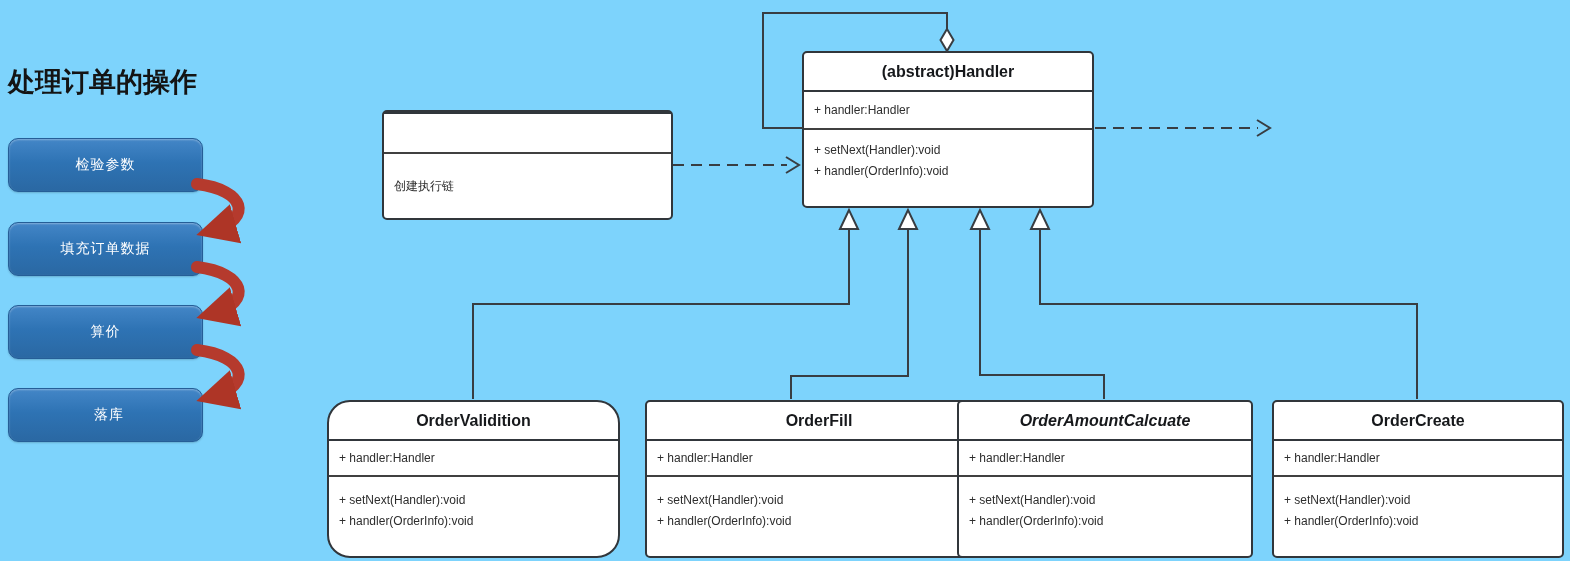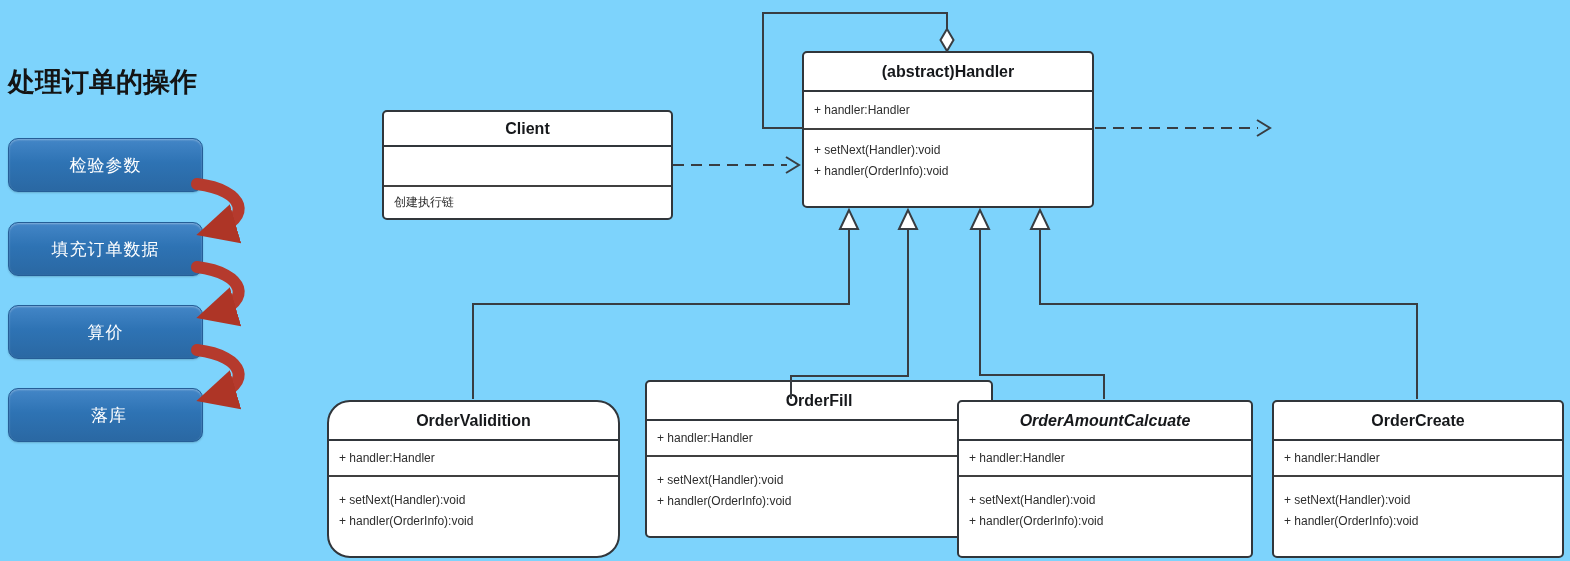--- a/index.html
+++ b/index.html
@@ -5,21 +5,21 @@
   html,body{margin:0;padding:0;background:#fff;}
   .canvas{position:relative;width:1570px;height:561px;background:#7dd3fc;
           font-family:"Liberation Sans",sans-serif;overflow:hidden;}
 
   
   .panel-title{position:absolute;left:8px;top:64px;width:240px;
                font-family:"DejaVu Serif","Liberation Serif",serif;
                font-weight:700;font-size:27px;line-height:36px;color:#141414;}
   .step{position:absolute;left:8px;width:195px;height:54px;box-sizing:border-box;
         border-radius:10px;display:flex;align-items:center;justify-content:center;
-        color:#fff;font-size:17px;letter-spacing:1px;
+        color:#fff;font-size:14px;letter-spacing:1px;
         background:linear-gradient(180deg,#4386c7 0%,#2e73b4 45%,#2a68a3 100%);
         border:1px solid #255e97;
         box-shadow:inset 0 1px 2px rgba(255,255,255,.35),0 1px 2px rgba(0,0,0,.18);}
   .step1{top:138px;} .step2{top:222px;} .step3{top:305px;} .step4{top:388px;padding-left:7px;}
 
   
   .uml-box{position:absolute;box-sizing:border-box;background:#fff;
            border:2px solid #31363b;border-radius:5px;
            display:flex;flex-direction:column;color:#2d2d2d;z-index:2;}
   .uml-title{flex:0 0 auto;display:flex;align-items:center;justify-content:center;
@@ -48,21 +48,20 @@
     <span>填充订单数据</span>
   </div>
   <div class="step step3">
     <span>算价</span>
   </div>
   <div class="step step4">
     <span>落库</span>
   </div>
 
   <div class="uml-box" style="left:382px;top:110px;width:291px;height:110px;">
-    <div class="uml-title" style="height:33px;">Client</div>
     <div class="uml-attrs" style="height:40px;"></div>
     <div class="uml-methods center-v">
       <div class="uml-line">创建执行链</div>
     </div>
   </div>
 
   <div class="uml-box" style="left:802px;top:51px;width:292px;height:157px;">
     <div class="uml-title" style="height:37px;border-radius:18px;">(abstract)Handler</div>
     <div class="uml-attrs" style="height:38px;">
       <div class="uml-line">+ handler:Handler</div>
@@ -78,21 +77,21 @@
     <div class="uml-title" style="height:37px;">OrderValidition</div>
     <div class="uml-attrs" style="height:36px;">
       <div class="uml-line">+ handler:Handler</div>
     </div>
     <div class="uml-methods pad-top13">
       <div class="uml-line">+ setNext(Handler):void</div>
       <div class="uml-line">+ handler(OrderInfo):void</div>
     </div>
   </div>
 
-  <div class="uml-box" style="left:645px;top:380px;width:348px;height:158px;">
+  <div class="uml-box" style="left:645px;top:400px;width:348px;height:158px;">
     <div class="uml-title" style="height:37px;">OrderFill</div>
     <div class="uml-attrs" style="height:36px;">
       <div class="uml-line">+ handler:Handler</div>
     </div>
     <div class="uml-methods pad-top13">
       <div class="uml-line">+ setNext(Handler):void</div>
       <div class="uml-line">+ handler(OrderInfo):void</div>
     </div>
   </div>
 

